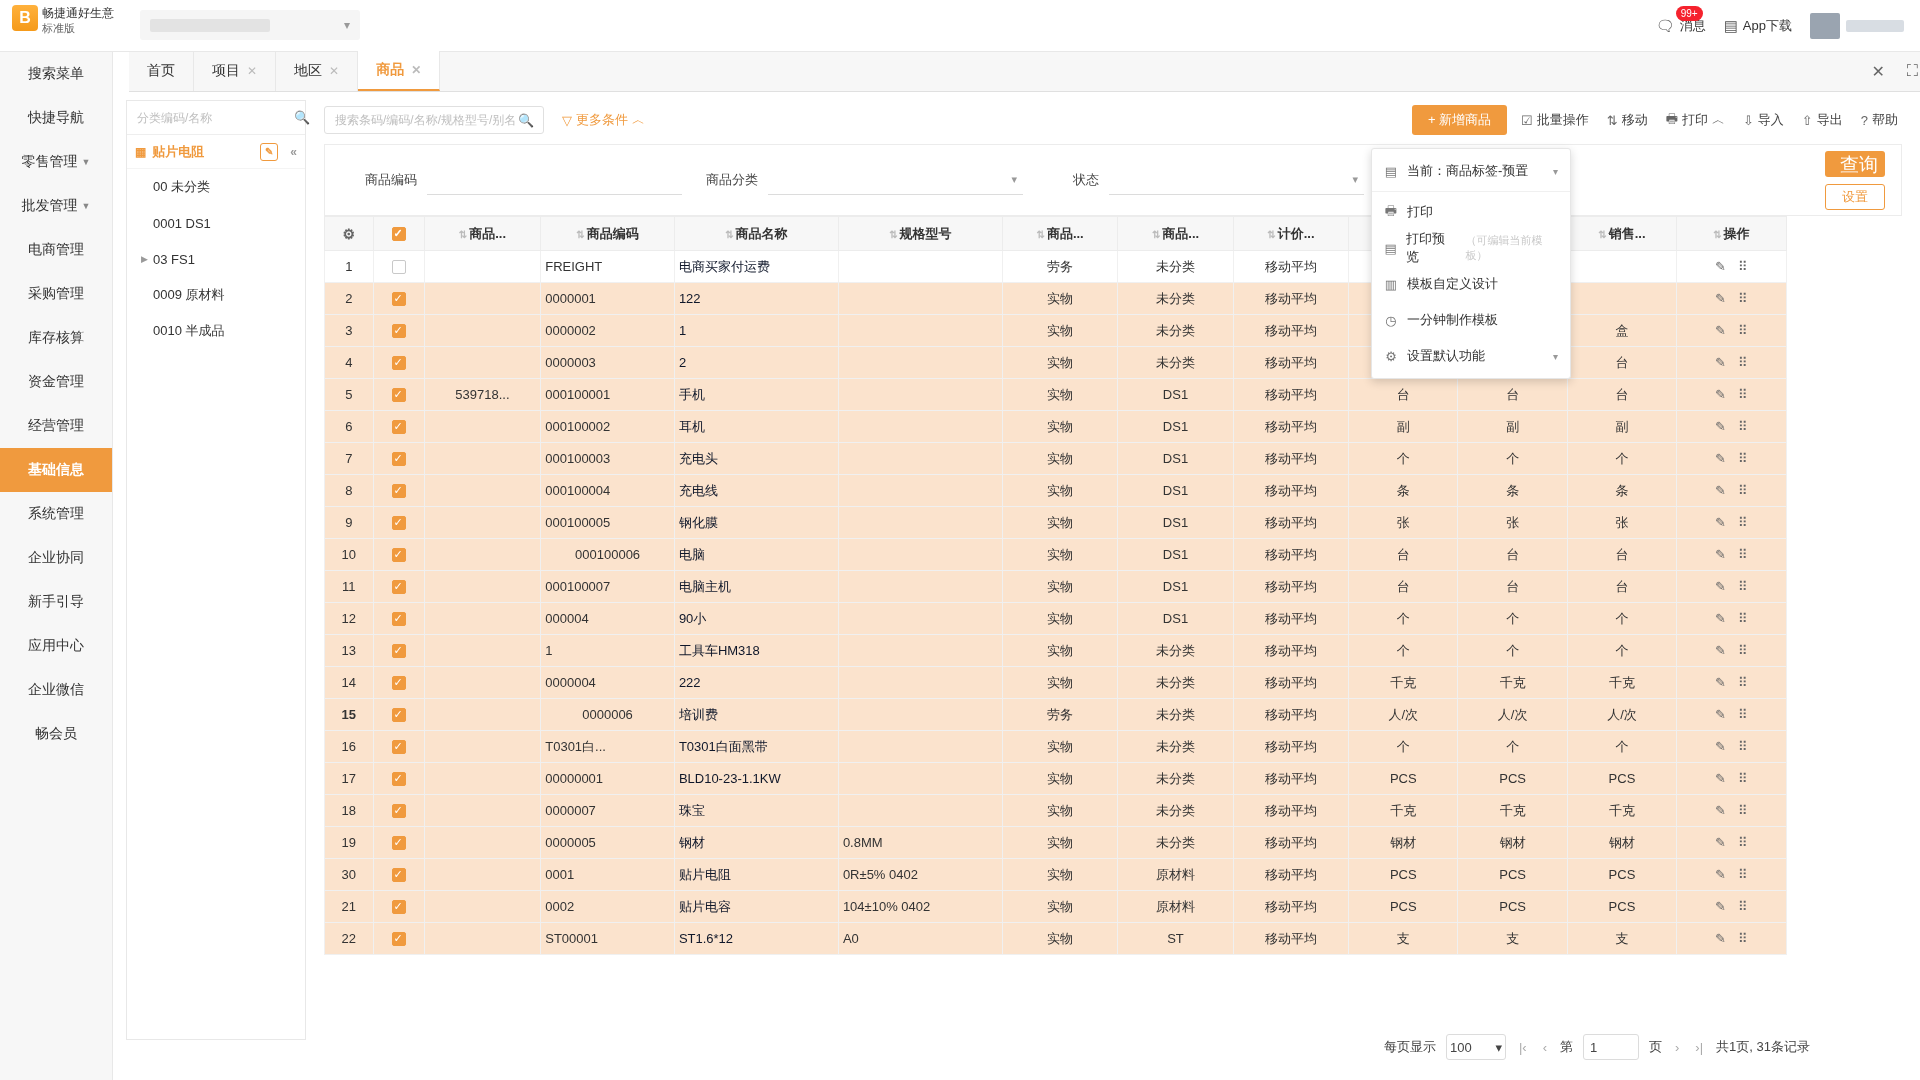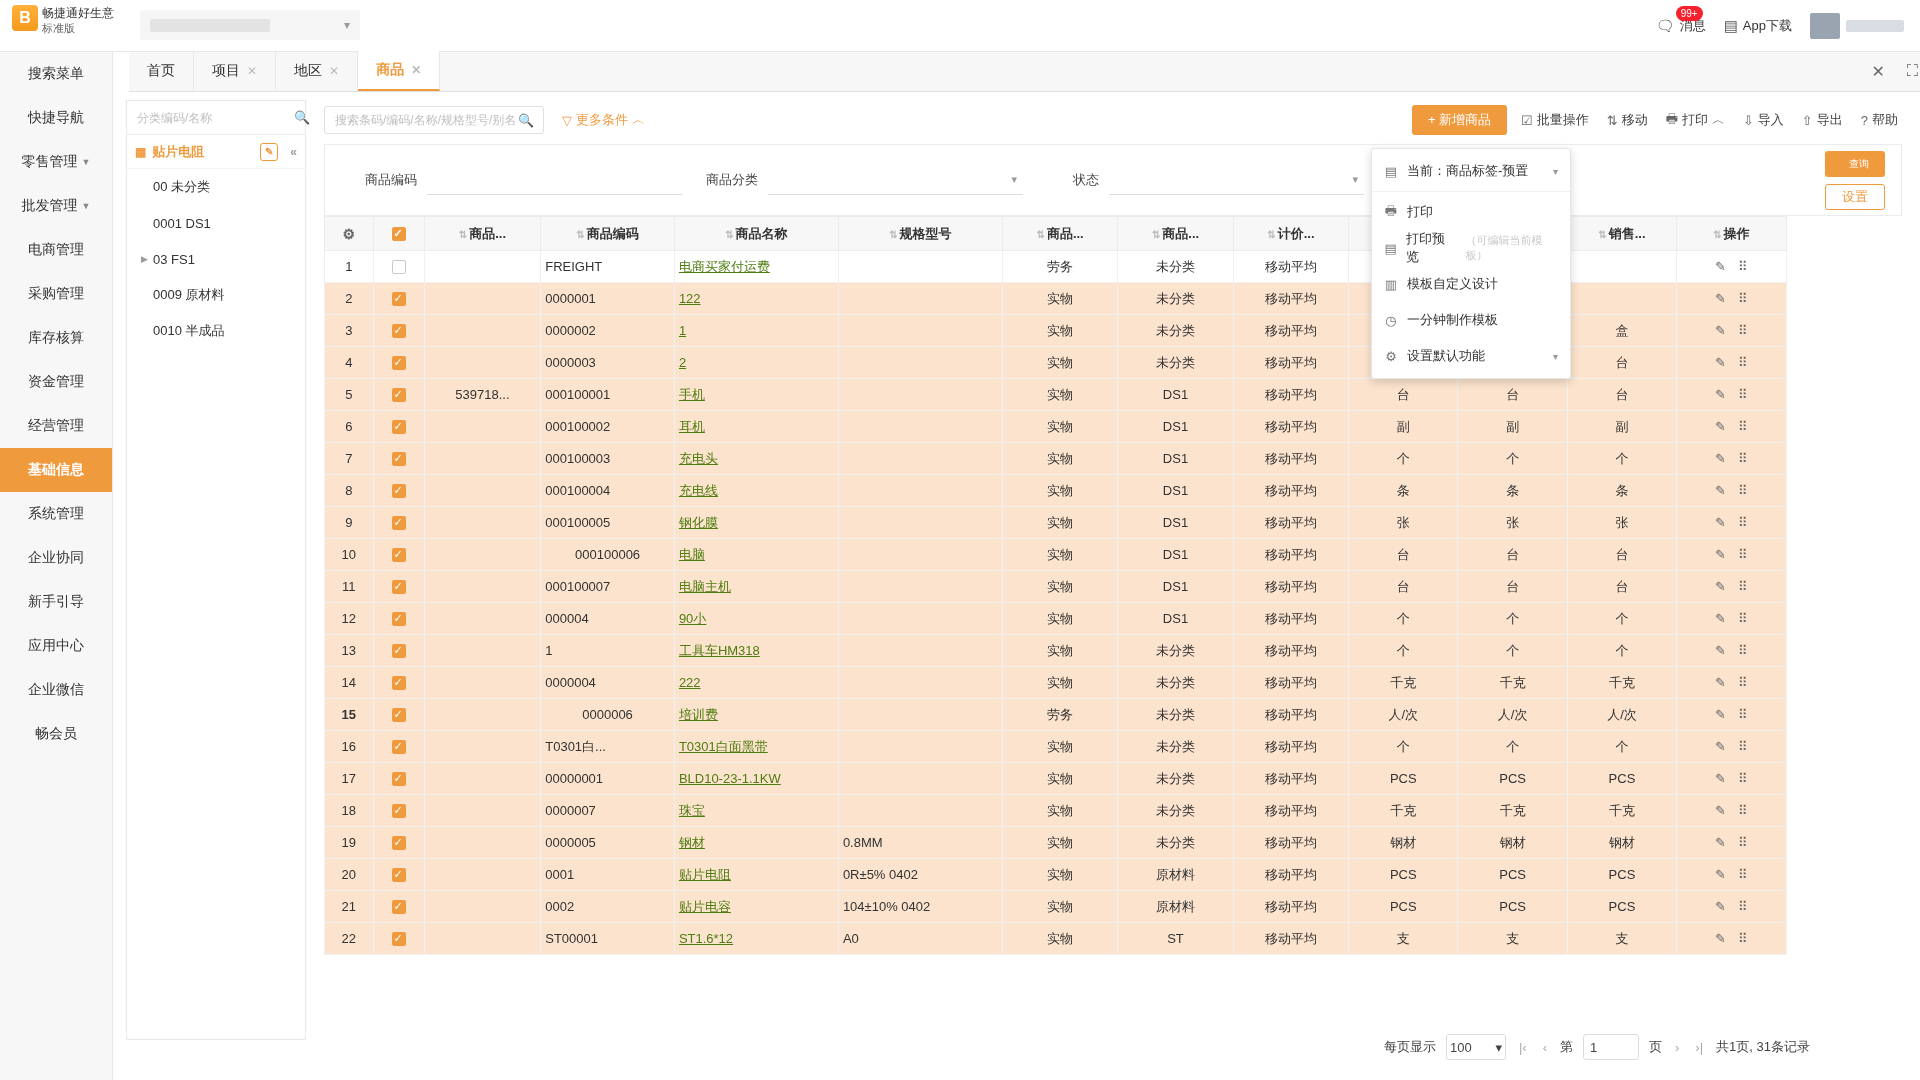--- a/index.html
+++ b/index.html
@@ -173,21 +173,21 @@
   .fld { display: flex; align-items: center; }
   .fld-label { width: 86px; font-size: 13px; color: #444; text-align: right; padding-right: 10px; }
   .fld-input {
     width: 255px; height: 30px; border-bottom: 1px solid #dcdcdc;
     display: flex; align-items: center; justify-content: flex-end; padding-right: 6px;
   }
   .fld-input .chev { color: #999; font-size: 11px; }
   .filter-actions { margin-left: auto; display: flex; flex-direction: column; gap: 7px; }
   .btn-query {
     background: #f09a3e; color: #fff; border: none; border-radius: 3px;
-    height: 26px; width: 60px; font-size: 10px; cursor: pointer; font-family: "Liberation Sans", sans-serif; padding-left: 14px;
+    height: 26px; width: 60px; font-size: 19px; cursor: pointer; font-family: "Liberation Sans", sans-serif; padding-left: 14px;
   }
   .btn-setting {
     background: #fff; color: #f09a3e; border: 1px solid #f09a3e; border-radius: 3px;
     height: 26px; width: 60px; font-size: 13px; cursor: pointer; font-family: "Liberation Sans", sans-serif;
   }
 
   
   .table-wrap { margin: 0 6px; }
   table.grid { width: 100%; border-collapse: collapse; table-layout: fixed; }
   table.grid th {
@@ -203,21 +203,21 @@
   tr.row-plain td { background: #fff; }
   .chk {
     width: 14px; height: 14px; display: inline-block; border: 1px solid #c9c9c9;
     background: #fff; border-radius: 2px; vertical-align: middle;
   }
   .chk.on { background: #f09a3e; border-color: #f09a3e; position: relative; }
   .chk.on:after {
     content: "✓"; color: #fff; font-size: 11px; position: absolute;
     left: 1px; top: -2px; line-height: 14px;
   }
-  .lnk { color: #4d7c0f; text-decoration: underline; cursor: pointer; text-align: center; }
+  .lnk { color: #0f172a; cursor: pointer; text-align: center; }
   .sort-ic { color: #bbb; font-size: 10px; margin-right: 2px; }
   .op-ic { color: #666; font-size: 13px; margin: 0 6px; cursor: pointer; }
   .gear-th { color: #666; font-size: 14px; }
 
   
   .pager {
     position: absolute; left: 205px; right: 0; bottom: 18px; height: 30px;
     display: flex; align-items: center; justify-content: flex-end;
     gap: 10px; padding-right: 110px; font-size: 13px; color: #444;
   }
@@ -787,21 +787,21 @@
                 <td style="text-align: left;"><span>0.8MM</span></td>
                 <td><span>实物</span></td>
                 <td><span>未分类</span></td>
                 <td><span>移动平均</span></td>
                 <td><span>钢材</span></td>
                 <td><span>钢材</span></td>
                 <td><span>钢材</span></td>
                 <td><span class="op-ic">✎</span><span class="op-ic">⠿</span></td>
               </tr>
               <tr class="row-sel">
-                <td style="text-align: center;"><span>20</span></td>
+                <td style="text-align: center;"><span>30</span></td>
                 <td><span class="chk on"></span></td>
                 <td style="text-align: center;"><span></span></td>
                 <td style="text-align: left;"><span>0001</span></td>
                 <td style="text-align: left;"><span class="lnk">贴片电阻</span></td>
                 <td style="text-align: left;"><span>0R±5% 0402</span></td>
                 <td><span>实物</span></td>
                 <td><span>原材料</span></td>
                 <td><span>移动平均</span></td>
                 <td><span>PCS</span></td>
                 <td><span>PCS</span></td>

